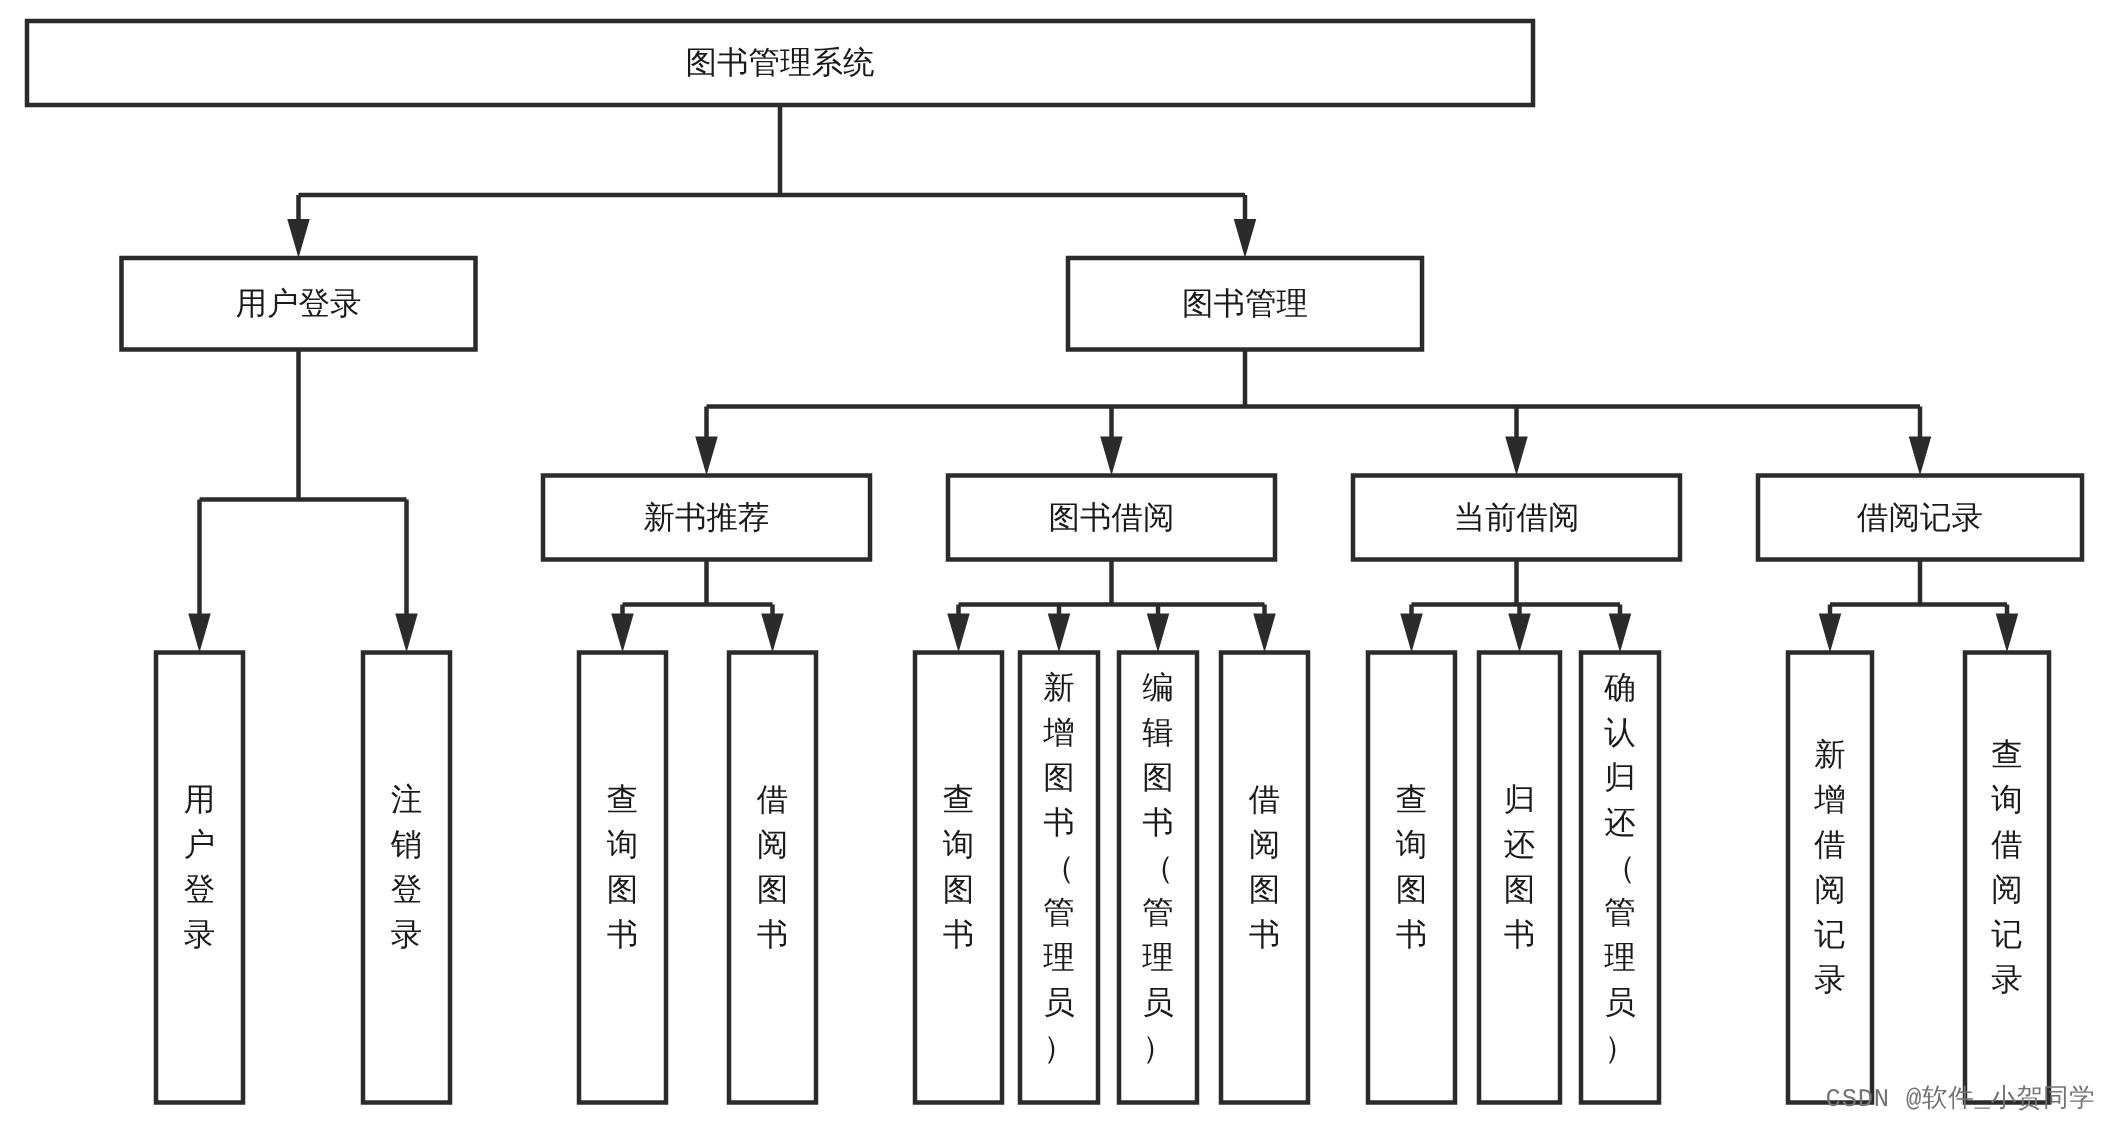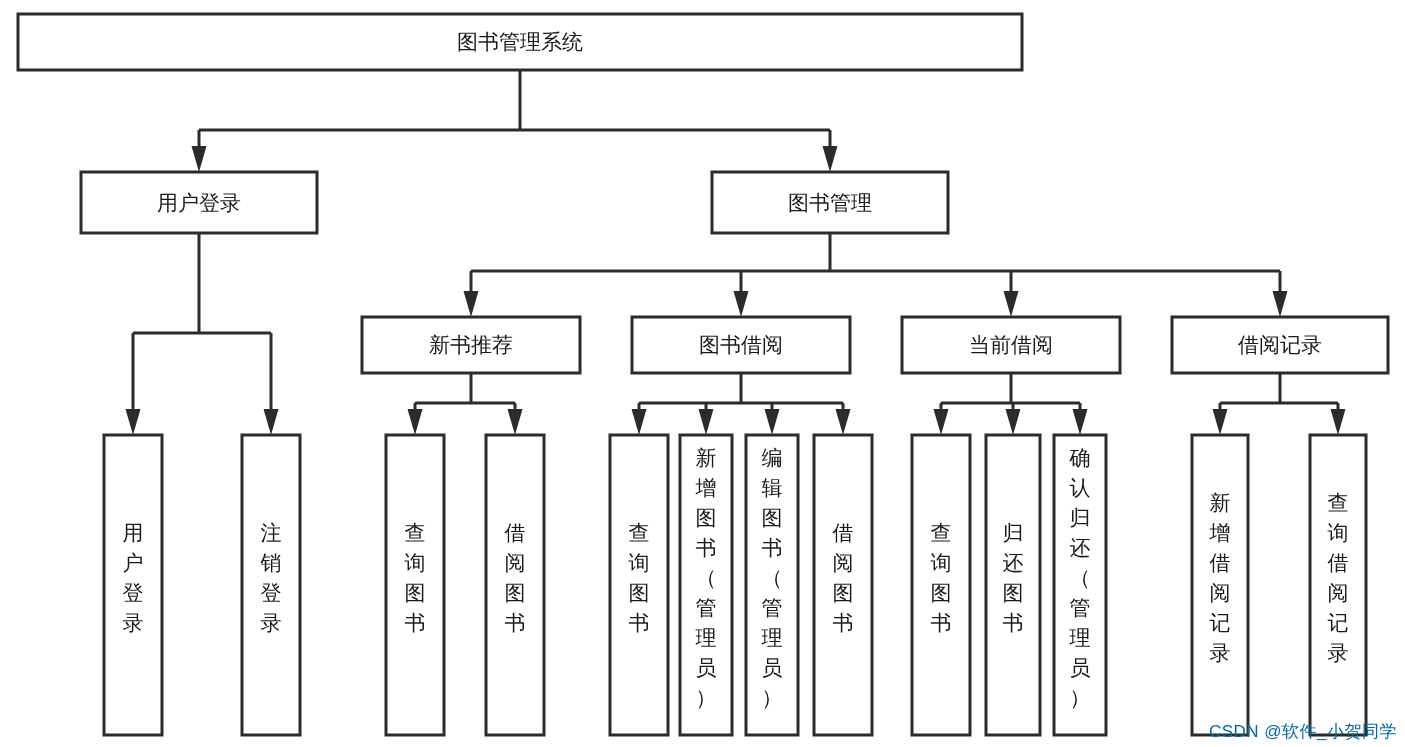--- a/index.html
+++ b/index.html
@@ -52,23 +52,23 @@
   .node-label-v {
     font-family: "DejaVu Sans", "Liberation Sans", sans-serif;
     font-size: 21px;
     fill: #1a1a1a;
     text-anchor: middle;
   }
   .watermark-text {
     position: absolute;
     right: 8px;
     bottom: 4px;
-    font-family: Liberation Sans, sans-serif;
+    font-family: Liberation Mono, monospace;
     font-size: 17px;
-    color: #0369a1;
+    color: #737373;
     white-space: nowrap;
     letter-spacing: 0.5px;
     user-select: none;
   }
 </style>
 </head>
 <body>
 
 <div id="diagram-root">
   <svg id="tree-svg" viewBox="0 0 1405 747">

